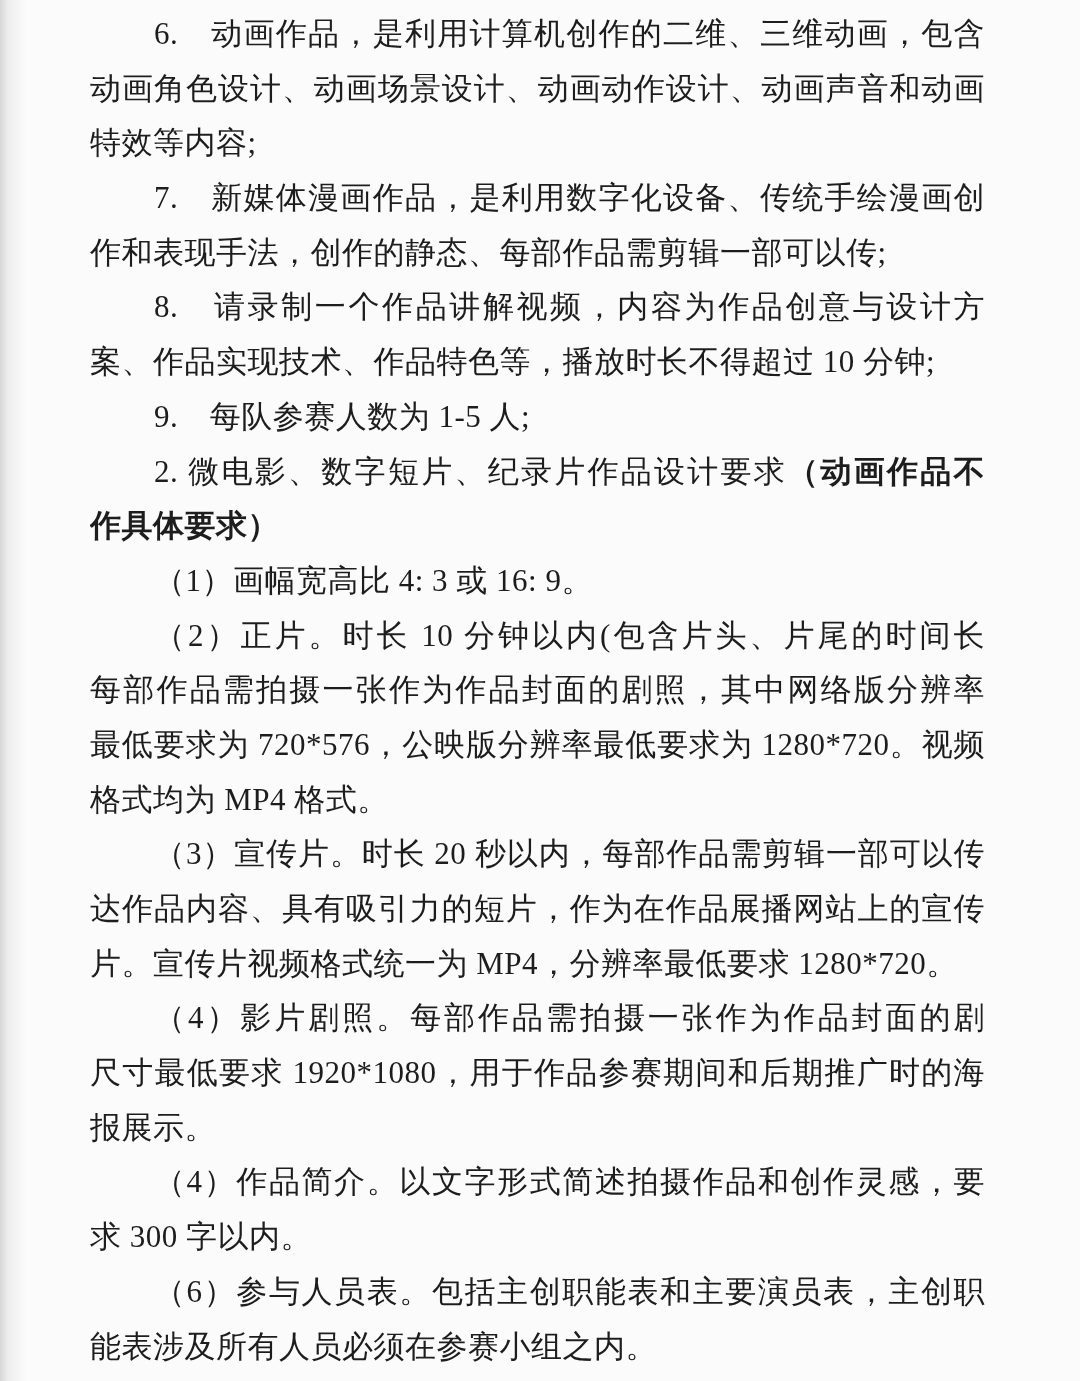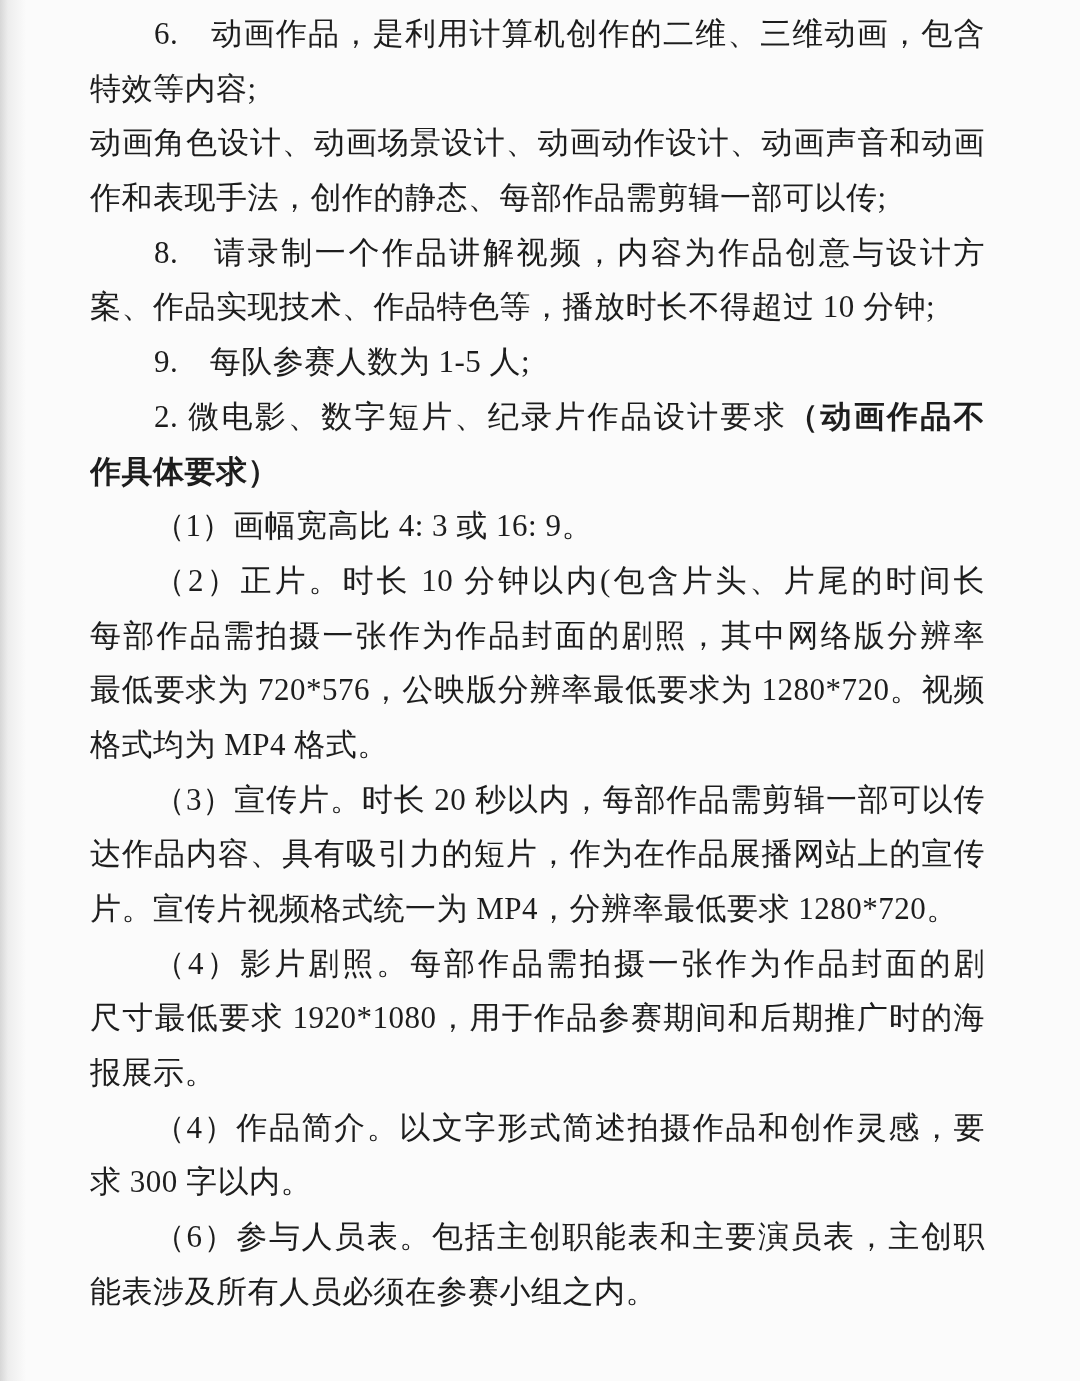--- a/index.html
+++ b/index.html
@@ -55,22 +55,23 @@
   }
 </style>
 </head>
 <body>
 
 <div class="page">
   <div class="edge-shadow"></div>
   <div class="content">
 
     <div class="line justify indent"><span>6.　动画作品，是利用计算机创作的二维、三维动画，包含</span><span class="b"></span></div>
+    <div class="line justify"><span>动画角色设计、动画场景设计、动画动作设计、动画声音和动画</span><span class="b"></span></div>
     <div class="line"><span>特效等内容;</span><span class="b"></span></div>
-    <div class="line justify"><span>动画角色设计、动画场景设计、动画动作设计、动画声音和动画</span><span class="b"></span></div>
+    <div class="line justify indent"><span>7.　新媒体漫画作品，是利用数字化设备、传统手绘漫画创</span><span class="b"></span></div>
     <div class="line"><span>作和表现手法，创作的静态、每部作品需剪辑一部可以传;</span><span class="b"></span></div>
     <div class="line justify indent"><span>8.　请录制一个作品讲解视频，内容为作品创意与设计方</span><span class="b"></span></div>
     <div class="line"><span>案、作品实现技术、作品特色等，播放时长不得超过 10 分钟;</span><span class="b"></span></div>
     <div class="line indent"><span>9.　每队参赛人数为 1-5 人;</span><span class="b"></span></div>
     <div class="line justify indent"><span>2. 微电影、数字短片、纪录片作品设计要求</span><span class="b">（动画作品不</span></div>
     <div class="line"><span></span><span class="b">作具体要求）</span></div>
     <div class="line indent"><span>（1）画幅宽高比 4: 3 或 16: 9。</span><span class="b"></span></div>
     <div class="line justify indent"><span>（2）正片。时长 10 分钟以内(包含片头、片尾的时间长度)，</span><span class="b"></span></div>
     <div class="line justify"><span>每部作品需拍摄一张作为作品封面的剧照，其中网络版分辨率</span><span class="b"></span></div>
     <div class="line justify"><span>最低要求为 720*576，公映版分辨率最低要求为 1280*720。视频</span><span class="b"></span></div>

